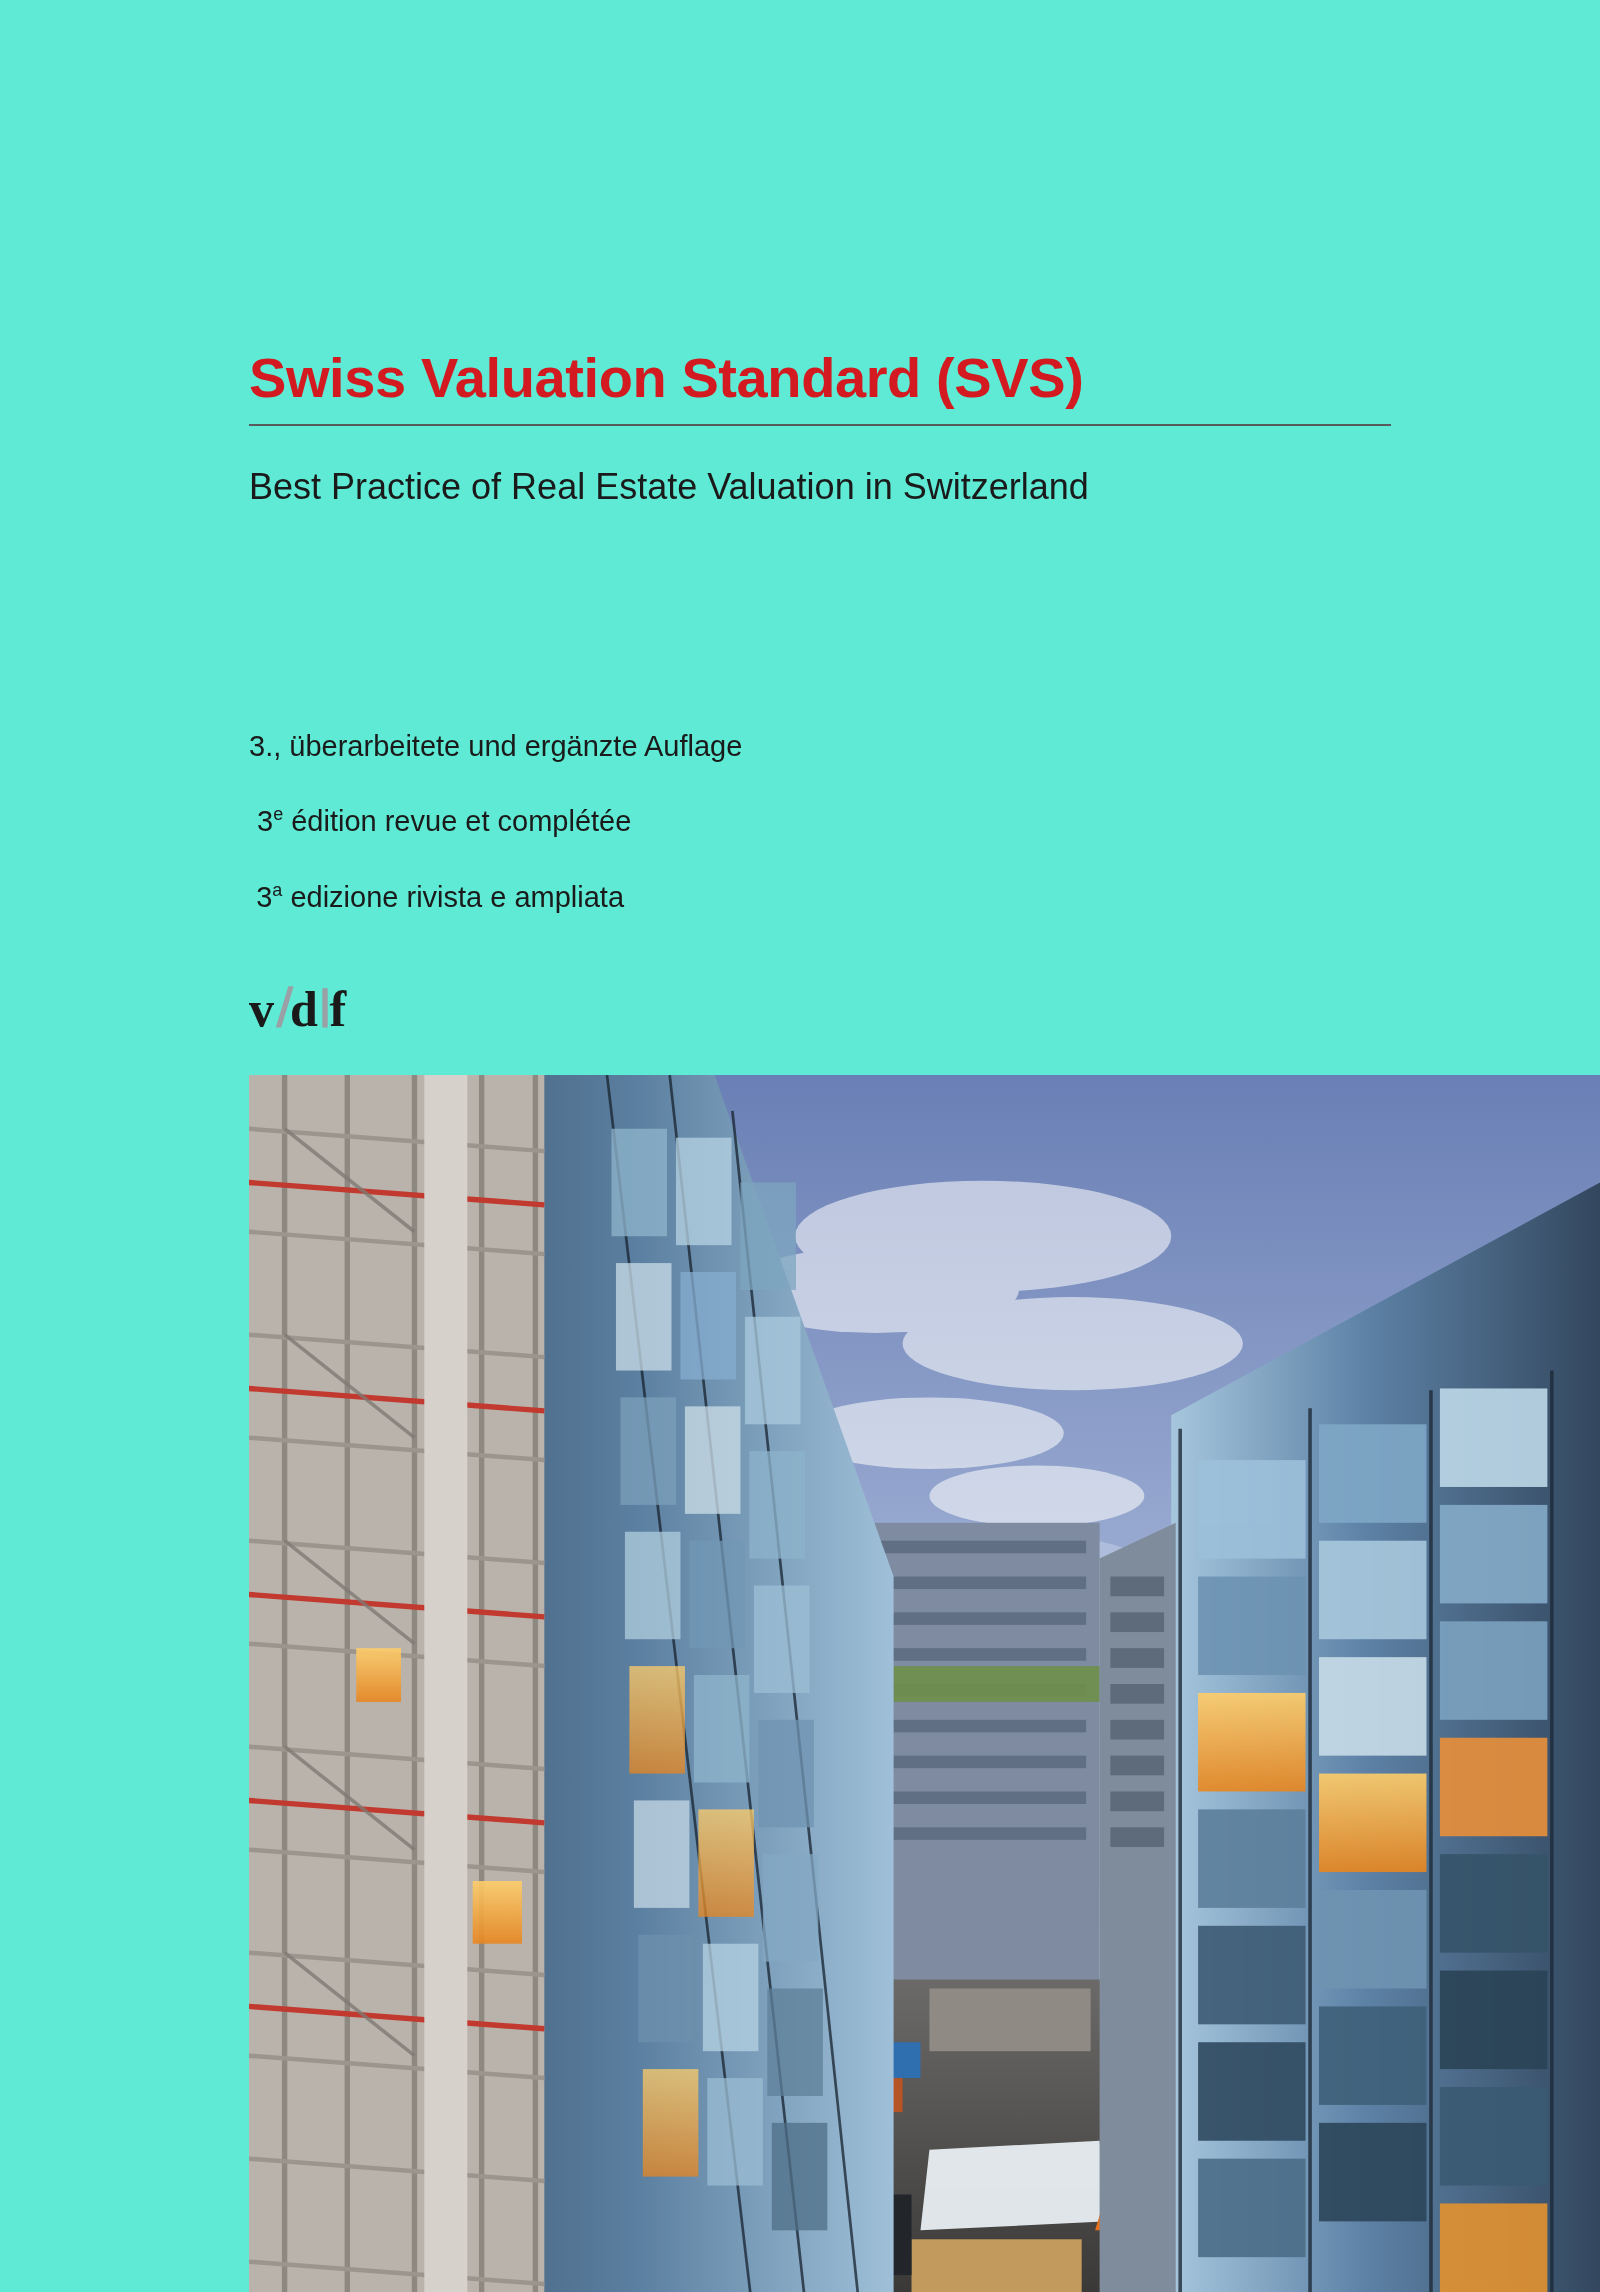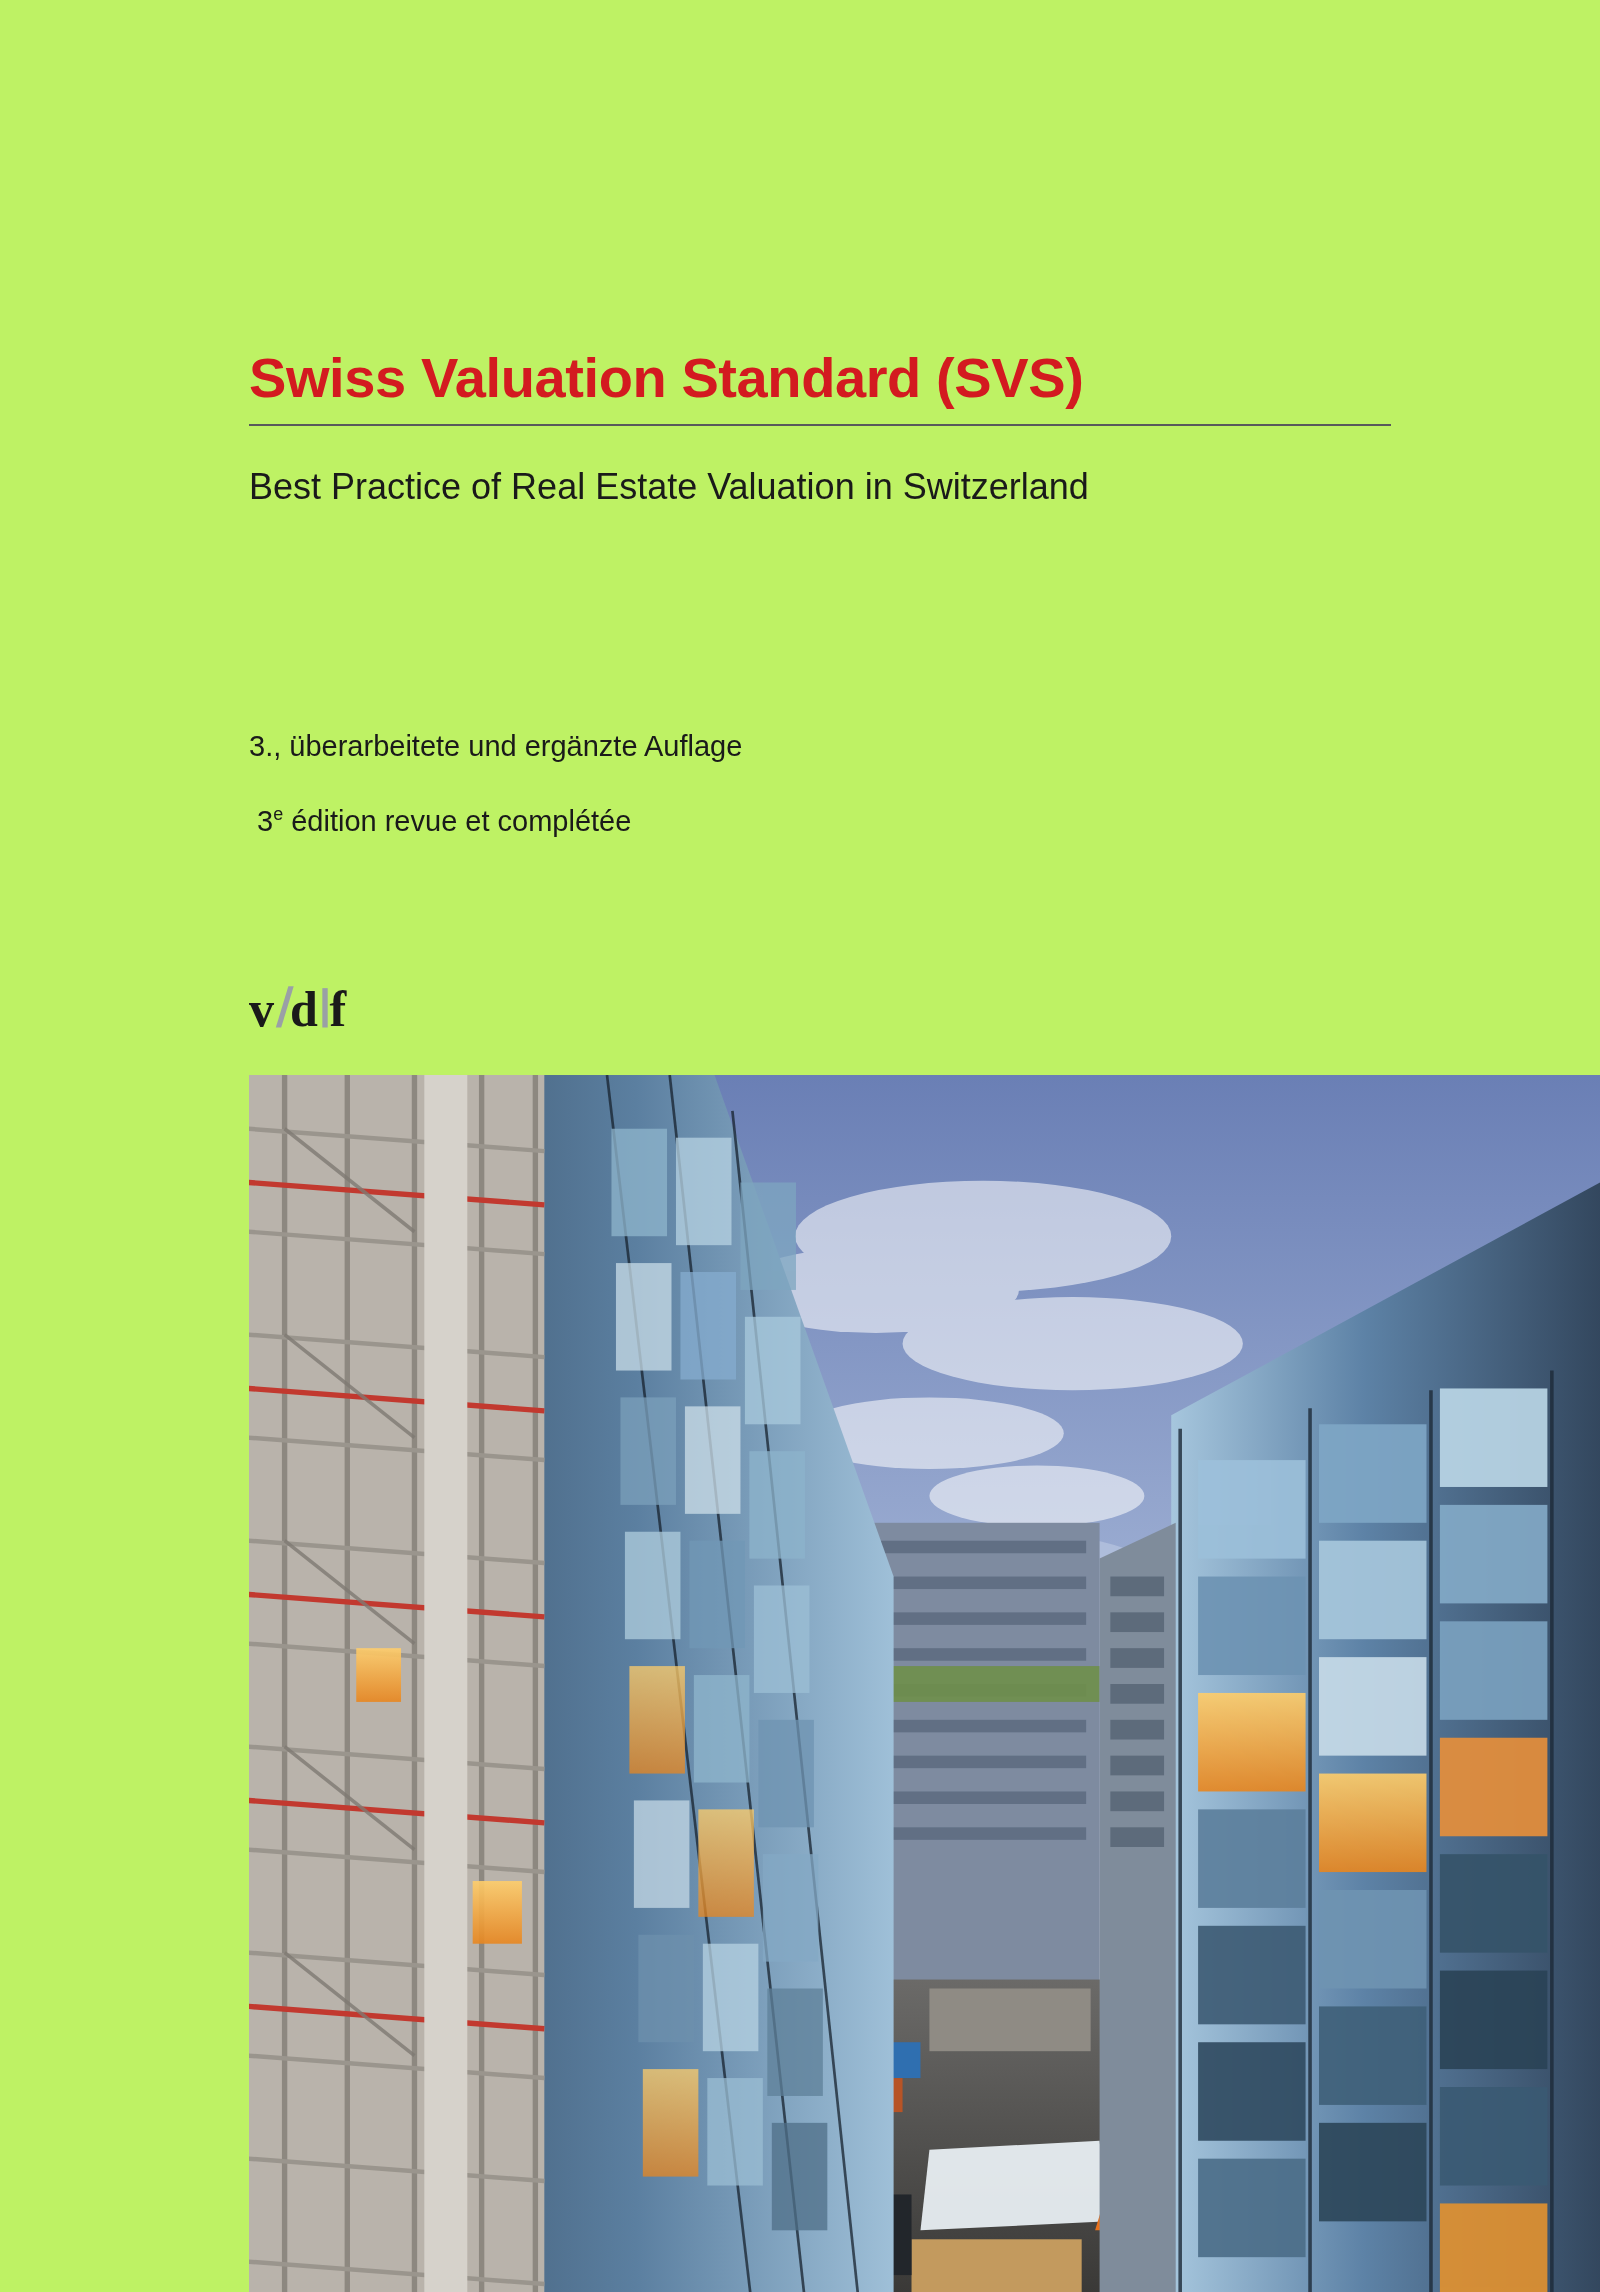--- a/index.html
+++ b/index.html
@@ -12,21 +12,21 @@
     height: 2293px;
     position: relative;
     overflow: hidden;
     font-family: "Liberation Sans", sans-serif;
     color: #1a1a1a;
   }
 
   .page {
     position: absolute;
     inset: 0;
-    background: #bef264;
+    background: #5eead4;
   }
 
   
   .title-block {
     position: absolute;
     left: 249px;
     top: 349px;
     width: 1142px;
   }
 
@@ -111,20 +111,23 @@
     <div class="title-rule"></div>
     <div class="subtitle">Best Practice of Real Estate Valuation in Switzerland</div>
   </div>
 
   <div class="editions">
     <div class="edition-line indent-1">
       <span>3., überarbeitete und ergänzte Auflage</span>
     </div>
     <div class="edition-line indent-2">
       <span>3</span><sup>e</sup><span> édition revue et complétée</span>
+    </div>
+    <div class="edition-line indent-3">
+      <span>3</span><sup>a</sup><span> edizione rivista e ampliata</span>
     </div>
   </div>
 
   <div class="logo">
     <svg viewBox="0 0 180 62" xmlns="http://www.w3.org/2000/svg" aria-hidden="true">
 
       <text x="0" y="50" font-family="Liberation Serif, serif" font-size="56" font-weight="bold" fill="#1a1a1a">v</text>
 
       <polygon points="30,52 44,6 50,6 36,52" fill="#9aa0a6"></polygon>
 

